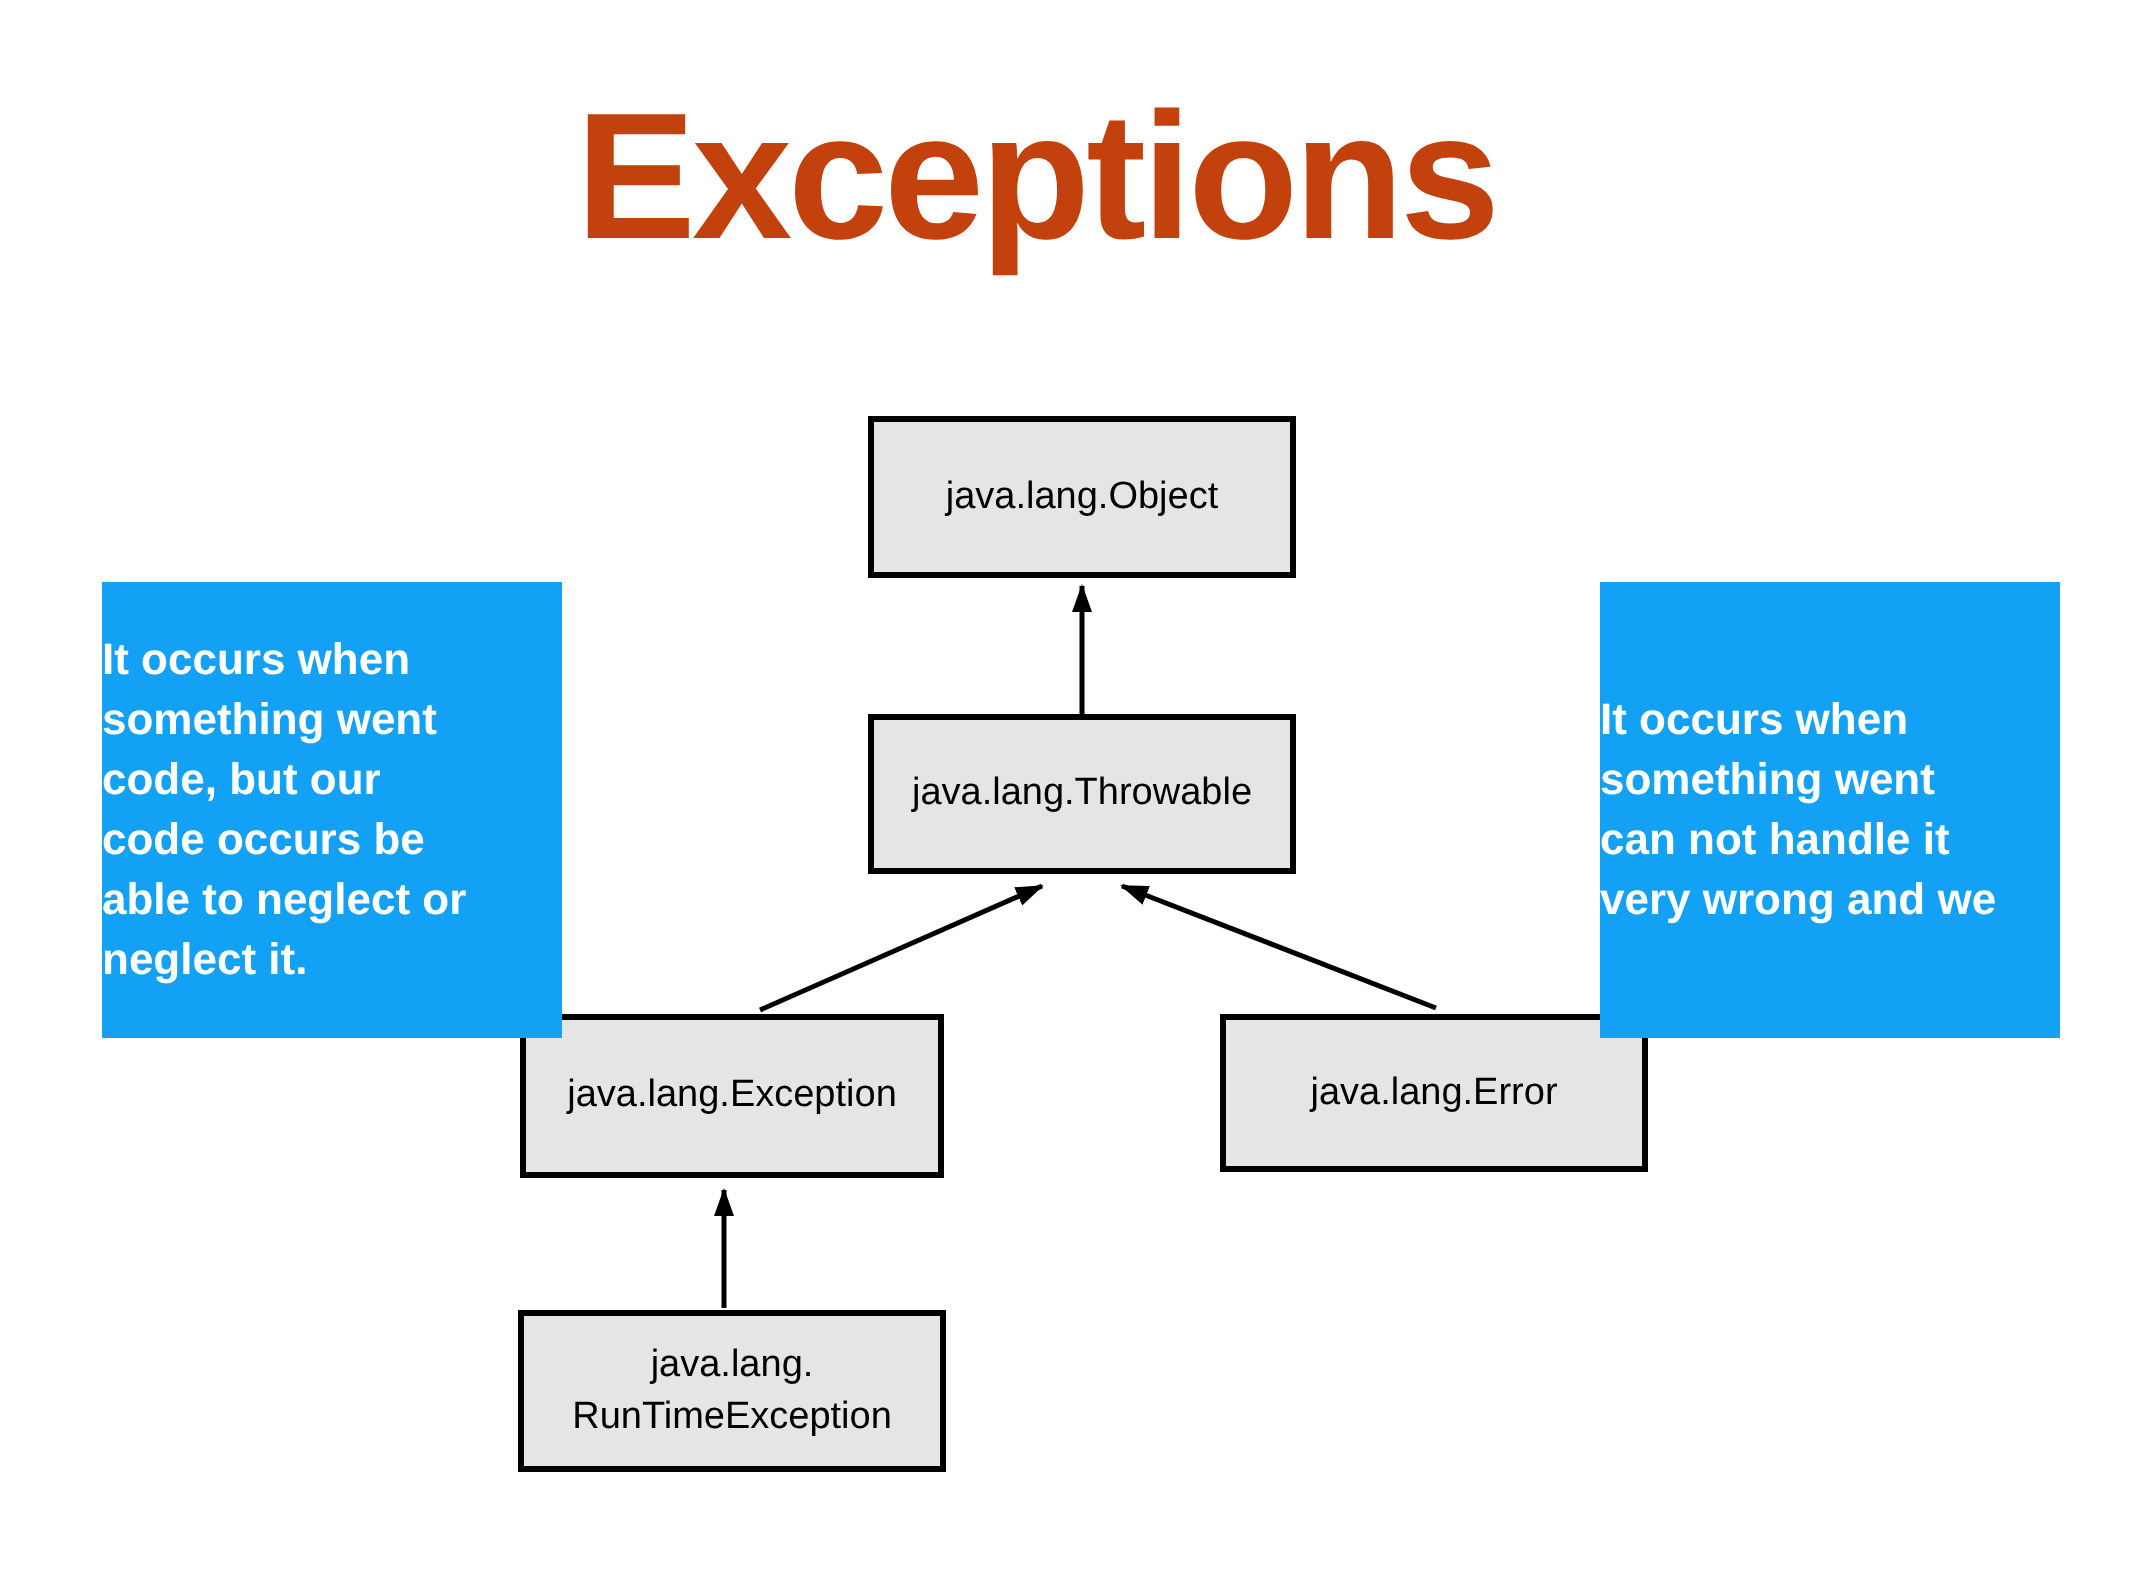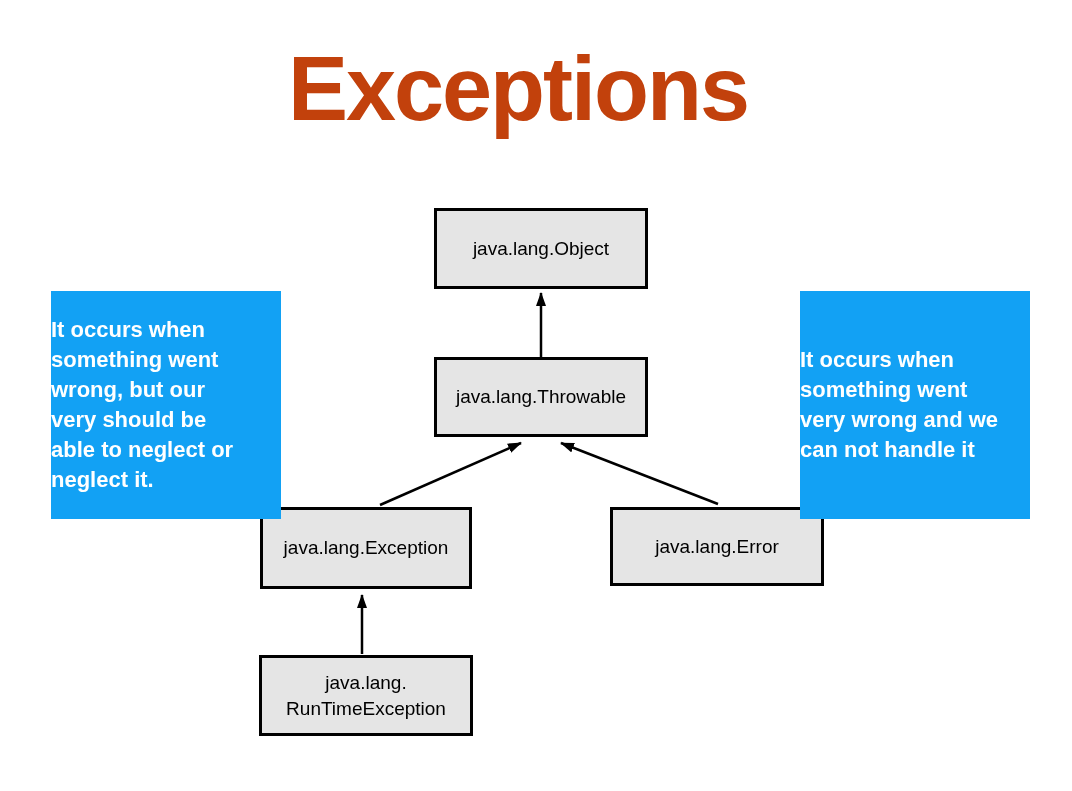--- a/index.html
+++ b/index.html
@@ -108,26 +108,26 @@
   </div>
 
   <div class="node node-runtime">
     <span>java.lang.</span>
     <span>RunTimeException</span>
   </div>
 
   <div class="callout callout-left">
     <div>It occurs when</div>
     <div>something went</div>
-    <div>wrong, but our</div>
-    <div>very should be</div>
+    <div>code, but our</div>
+    <div>code occurs be</div>
     <div>able to neglect or</div>
     <div>neglect it.</div>
   </div>
 
   <div class="callout callout-right">
     <div>It occurs when</div>
     <div>something went</div>
+    <div>can not handle it</div>
     <div>very wrong and we</div>
-    <div>can not handle it</div>
   </div>
 
 </div>
 
 </body></html>

